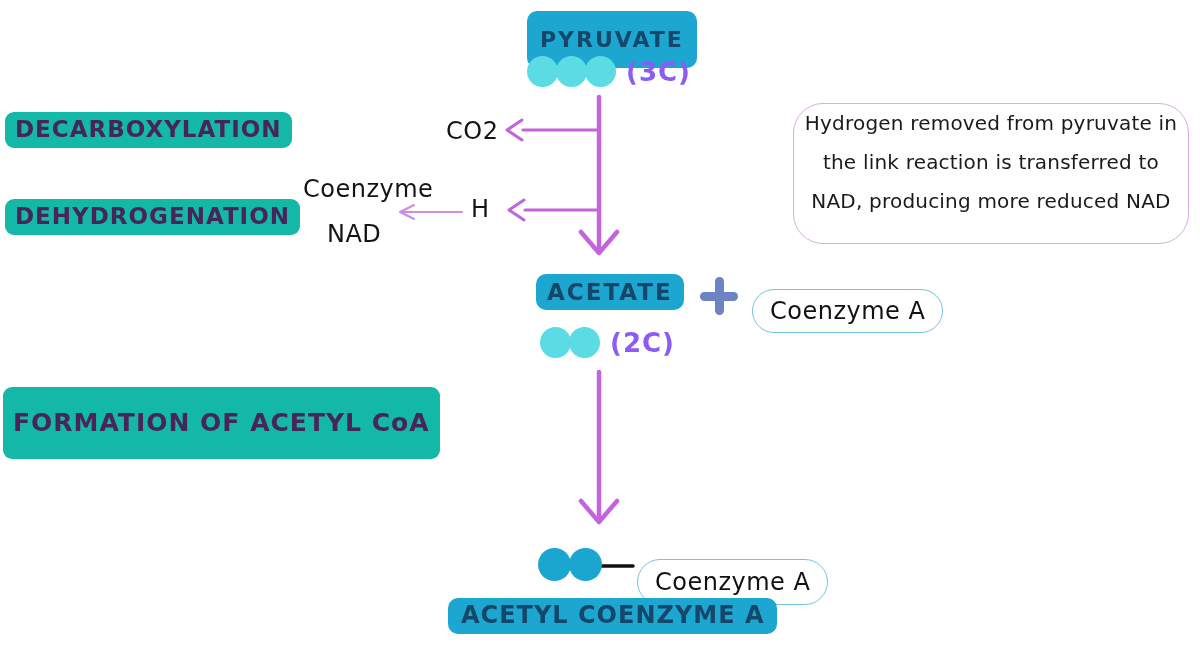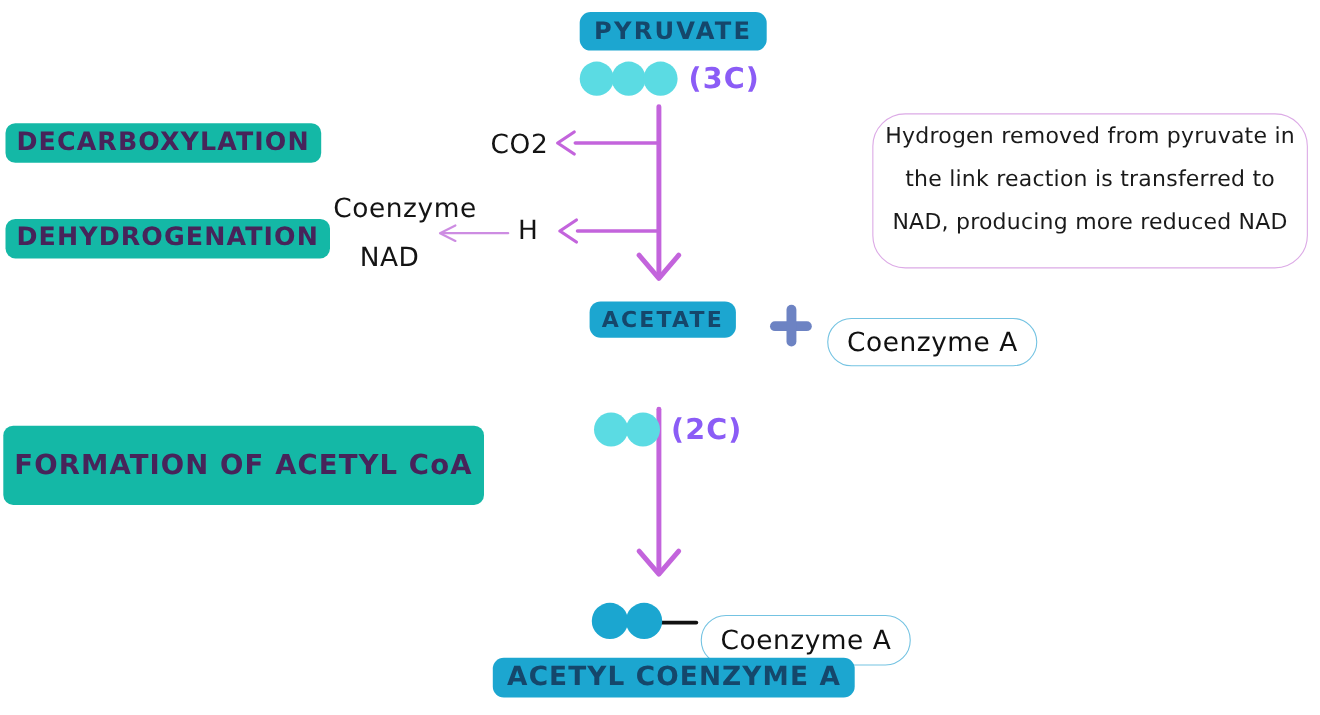--- a/index.html
+++ b/index.html
@@ -7,21 +7,21 @@
     position:relative;width:1200px;height:650px;background:#ffffff;
     font-family:"DejaVu Sans", sans-serif;overflow:hidden;
   }
   .abs{position:absolute;}
   svg.overlay{position:absolute;left:0;top:0;width:1200px;height:650px;pointer-events:none;}
 
   
   .cyan-badge{
     background:#1ca6d0;color:#15476b;border-radius:10px;
     font-size:22px;font-weight:bold;letter-spacing:2px;
-    padding:5px 13px;white-space:nowrap;line-height:1.15;
+    padding:16px 13px;white-space:nowrap;line-height:1.15;
   }
   
   .purple-badge{
     background:#14b8a6;color:#47245a;border-radius:9px;
     font-size:23px;font-weight:bold;letter-spacing:1px;
     padding:4px 10px;white-space:nowrap;line-height:1.2;
   }
   
   .dots{display:flex;align-items:center;}
   .dot{width:31px;height:31px;border-radius:50%;margin-right:-2px;flex:0 0 auto;}
@@ -98,24 +98,24 @@
   <div class="abs black-label" style="left:471px;top:195px;">H</div>
   <div class="abs black-label" style="left:303px;top:175px;">Coenzyme</div>
   <div class="abs black-label" style="left:327px;top:220px;">NAD</div>
 
   <div class="abs note-box">
     <div>Hydrogen removed from pyruvate in</div>
     <div>the link reaction is transferred to</div>
     <div>NAD, producing more reduced NAD</div>
   </div>
 
-  <div class="abs cyan-badge" style="left:536px;top:274px;font-size:20px;padding:5px 11px;text-align:right;">ACETATE</div>
+  <div class="abs cyan-badge" style="left:536px;top:274px;font-size:23px;padding:5px 11px;text-align:right;">ACETATE</div>
   <div class="abs plus"></div>
   <div class="abs pill top">Coenzyme A</div>
-  <div class="abs dots" style="left:540px;top:327px;margin-top:48px;">
+  <div class="abs dots" style="left:540px;top:327px;">
     <span class="dot light"></span>
     <span class="dot light"></span>
     <span class="carbon-count">(2C)</span>
   </div>
 
   <div class="abs dots" style="left:538px;top:548px;">
     <span class="dot dark" style="width:33px;height:33px;"></span>
     <span class="dot dark" style="width:33px;height:33px;"></span>
   </div>
   <div class="abs pill bottom">Coenzyme A</div>

